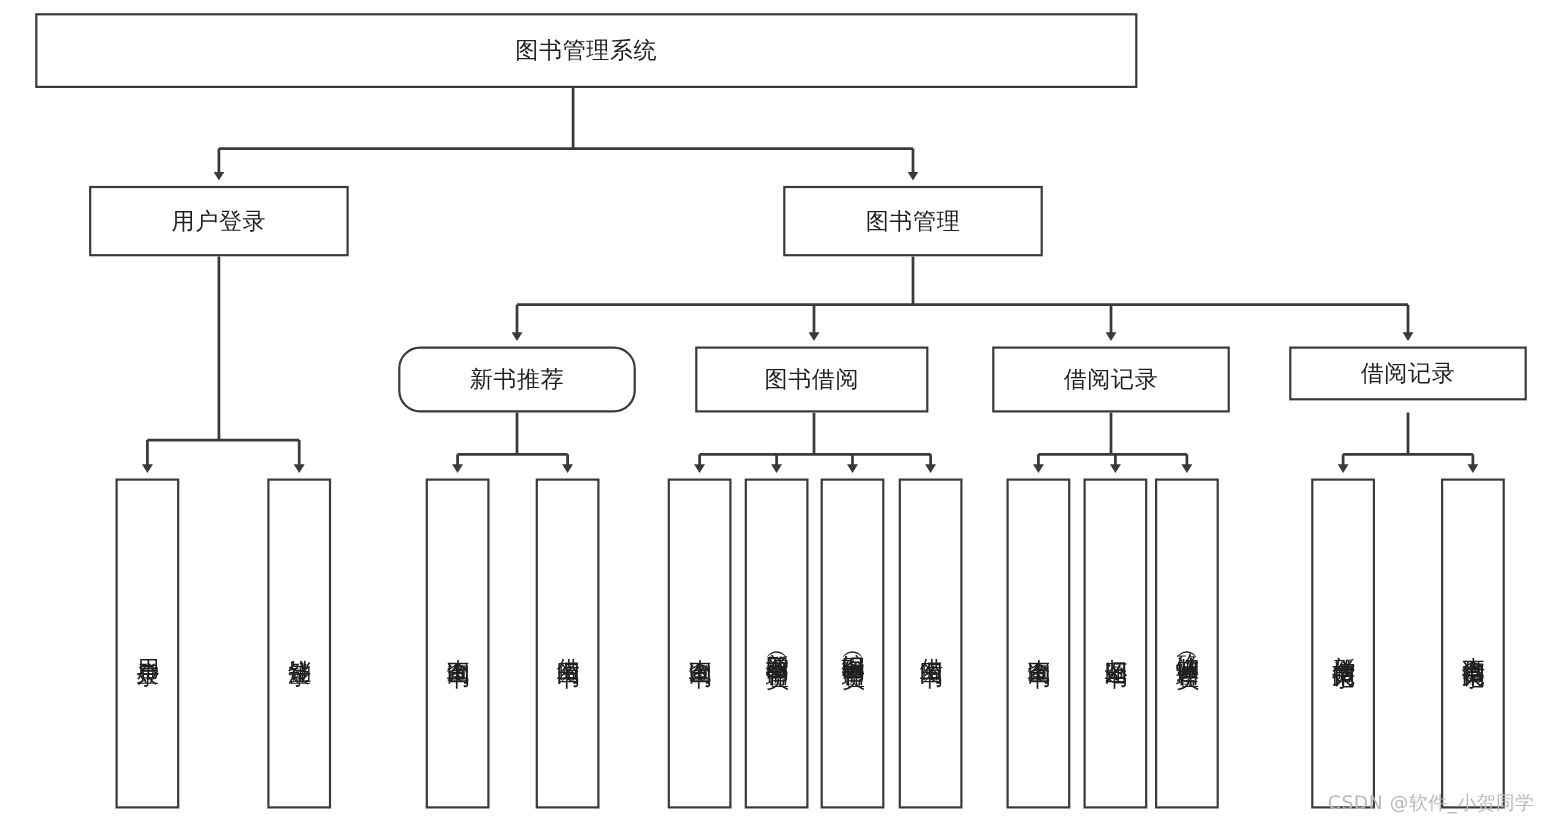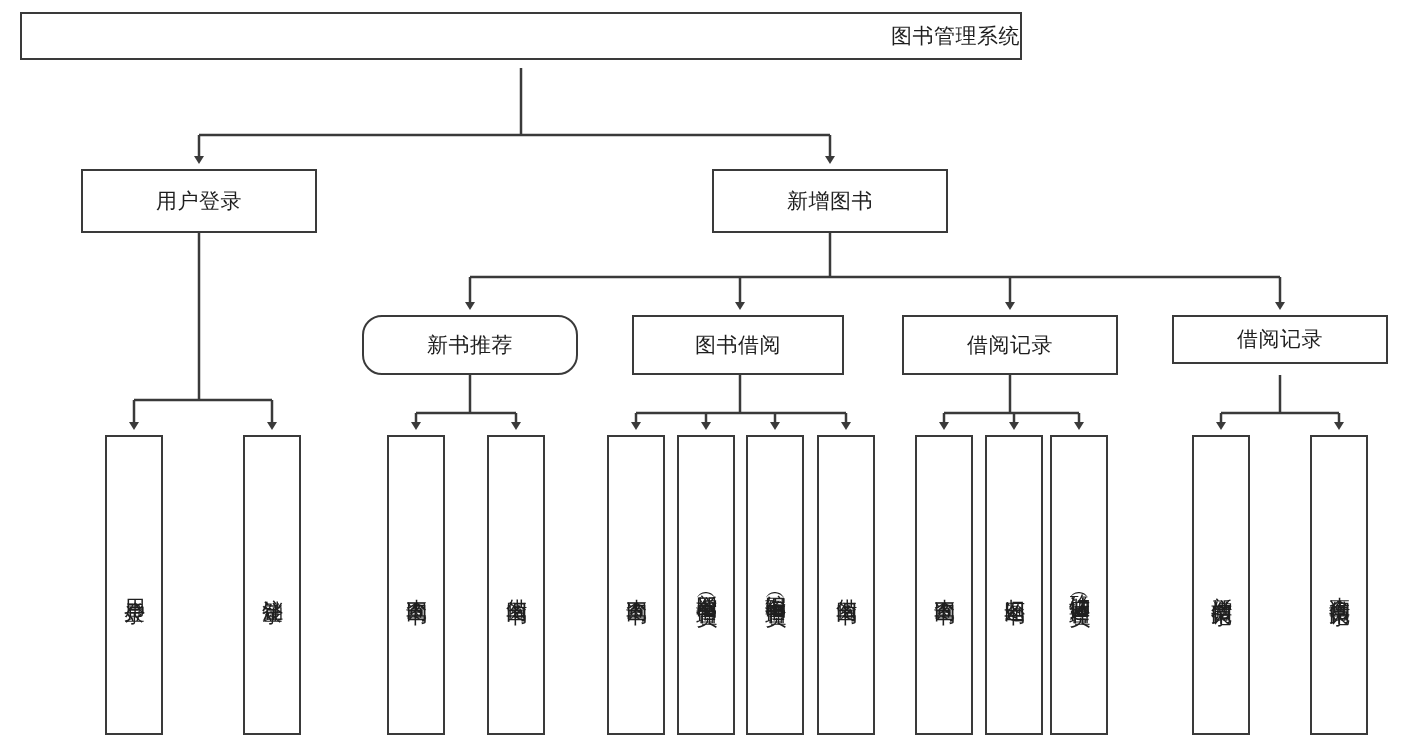--- a/index.html
+++ b/index.html
@@ -112,29 +112,29 @@
         <path d="M944,413 L944,426" marker-end="url(#arrow)"></path>
         <path d="M1014,413 L1014,426" marker-end="url(#arrow)"></path>
         <path d="M1079,413 L1079,426" marker-end="url(#arrow)"></path>
         <path d="M1280,375 L1280,413"></path>
         <path d="M1221,413 L1339,413"></path>
         <path d="M1221,413 L1221,426" marker-end="url(#arrow)"></path>
         <path d="M1339,413 L1339,426" marker-end="url(#arrow)"></path>
       </g>
   </svg>
 
-  <div class="node root" style="left: 20px; top: 12px; width: 1002px; height: 48px; justify-content: flex-end;">
+  <div class="node root" style="left: 32px; top: 12px; width: 1002px; height: 68px;">
     <span class="label">图书管理系统</span>
   </div>
 
   <div class="node lvl2" style="left: 81px; top: 169px; width: 236px; height: 64px;">
     <span class="label">用户登录</span>
   </div>
   <div class="node lvl2" style="left: 712px; top: 169px; width: 236px; height: 64px;">
-    <span class="label">新增图书</span>
+    <span class="label">图书管理</span>
   </div>
 
   <div class="node lvl3" style="left: 362px; top: 315px; width: 216px; height: 60px; border-radius: 20px;">
     <span class="label">新书推荐</span>
   </div>
   <div class="node lvl3" style="left: 632px; top: 315px; width: 212px; height: 60px;">
     <span class="label">图书借阅</span>
   </div>
   <div class="node lvl3" style="left: 902px; top: 315px; width: 216px; height: 60px;">
     <span class="label">借阅记录</span>
@@ -176,14 +176,15 @@
   <div class="node leaf" style="left: 1050px; top: 435px; width: 58px; height: 300px;">
     <span class="label">确认归还（管理员）</span>
   </div>
   <div class="node leaf" style="left: 1192px; top: 435px; width: 58px; height: 300px;">
     <span class="label">新增借阅记录</span>
   </div>
   <div class="node leaf" style="left: 1310px; top: 435px; width: 58px; height: 300px;">
     <span class="label">查询借阅记录</span>
   </div>
 
+  <div class="watermark">CSDN @软件_小贺同学</div>
 
 </div>
 
 </body></html>

